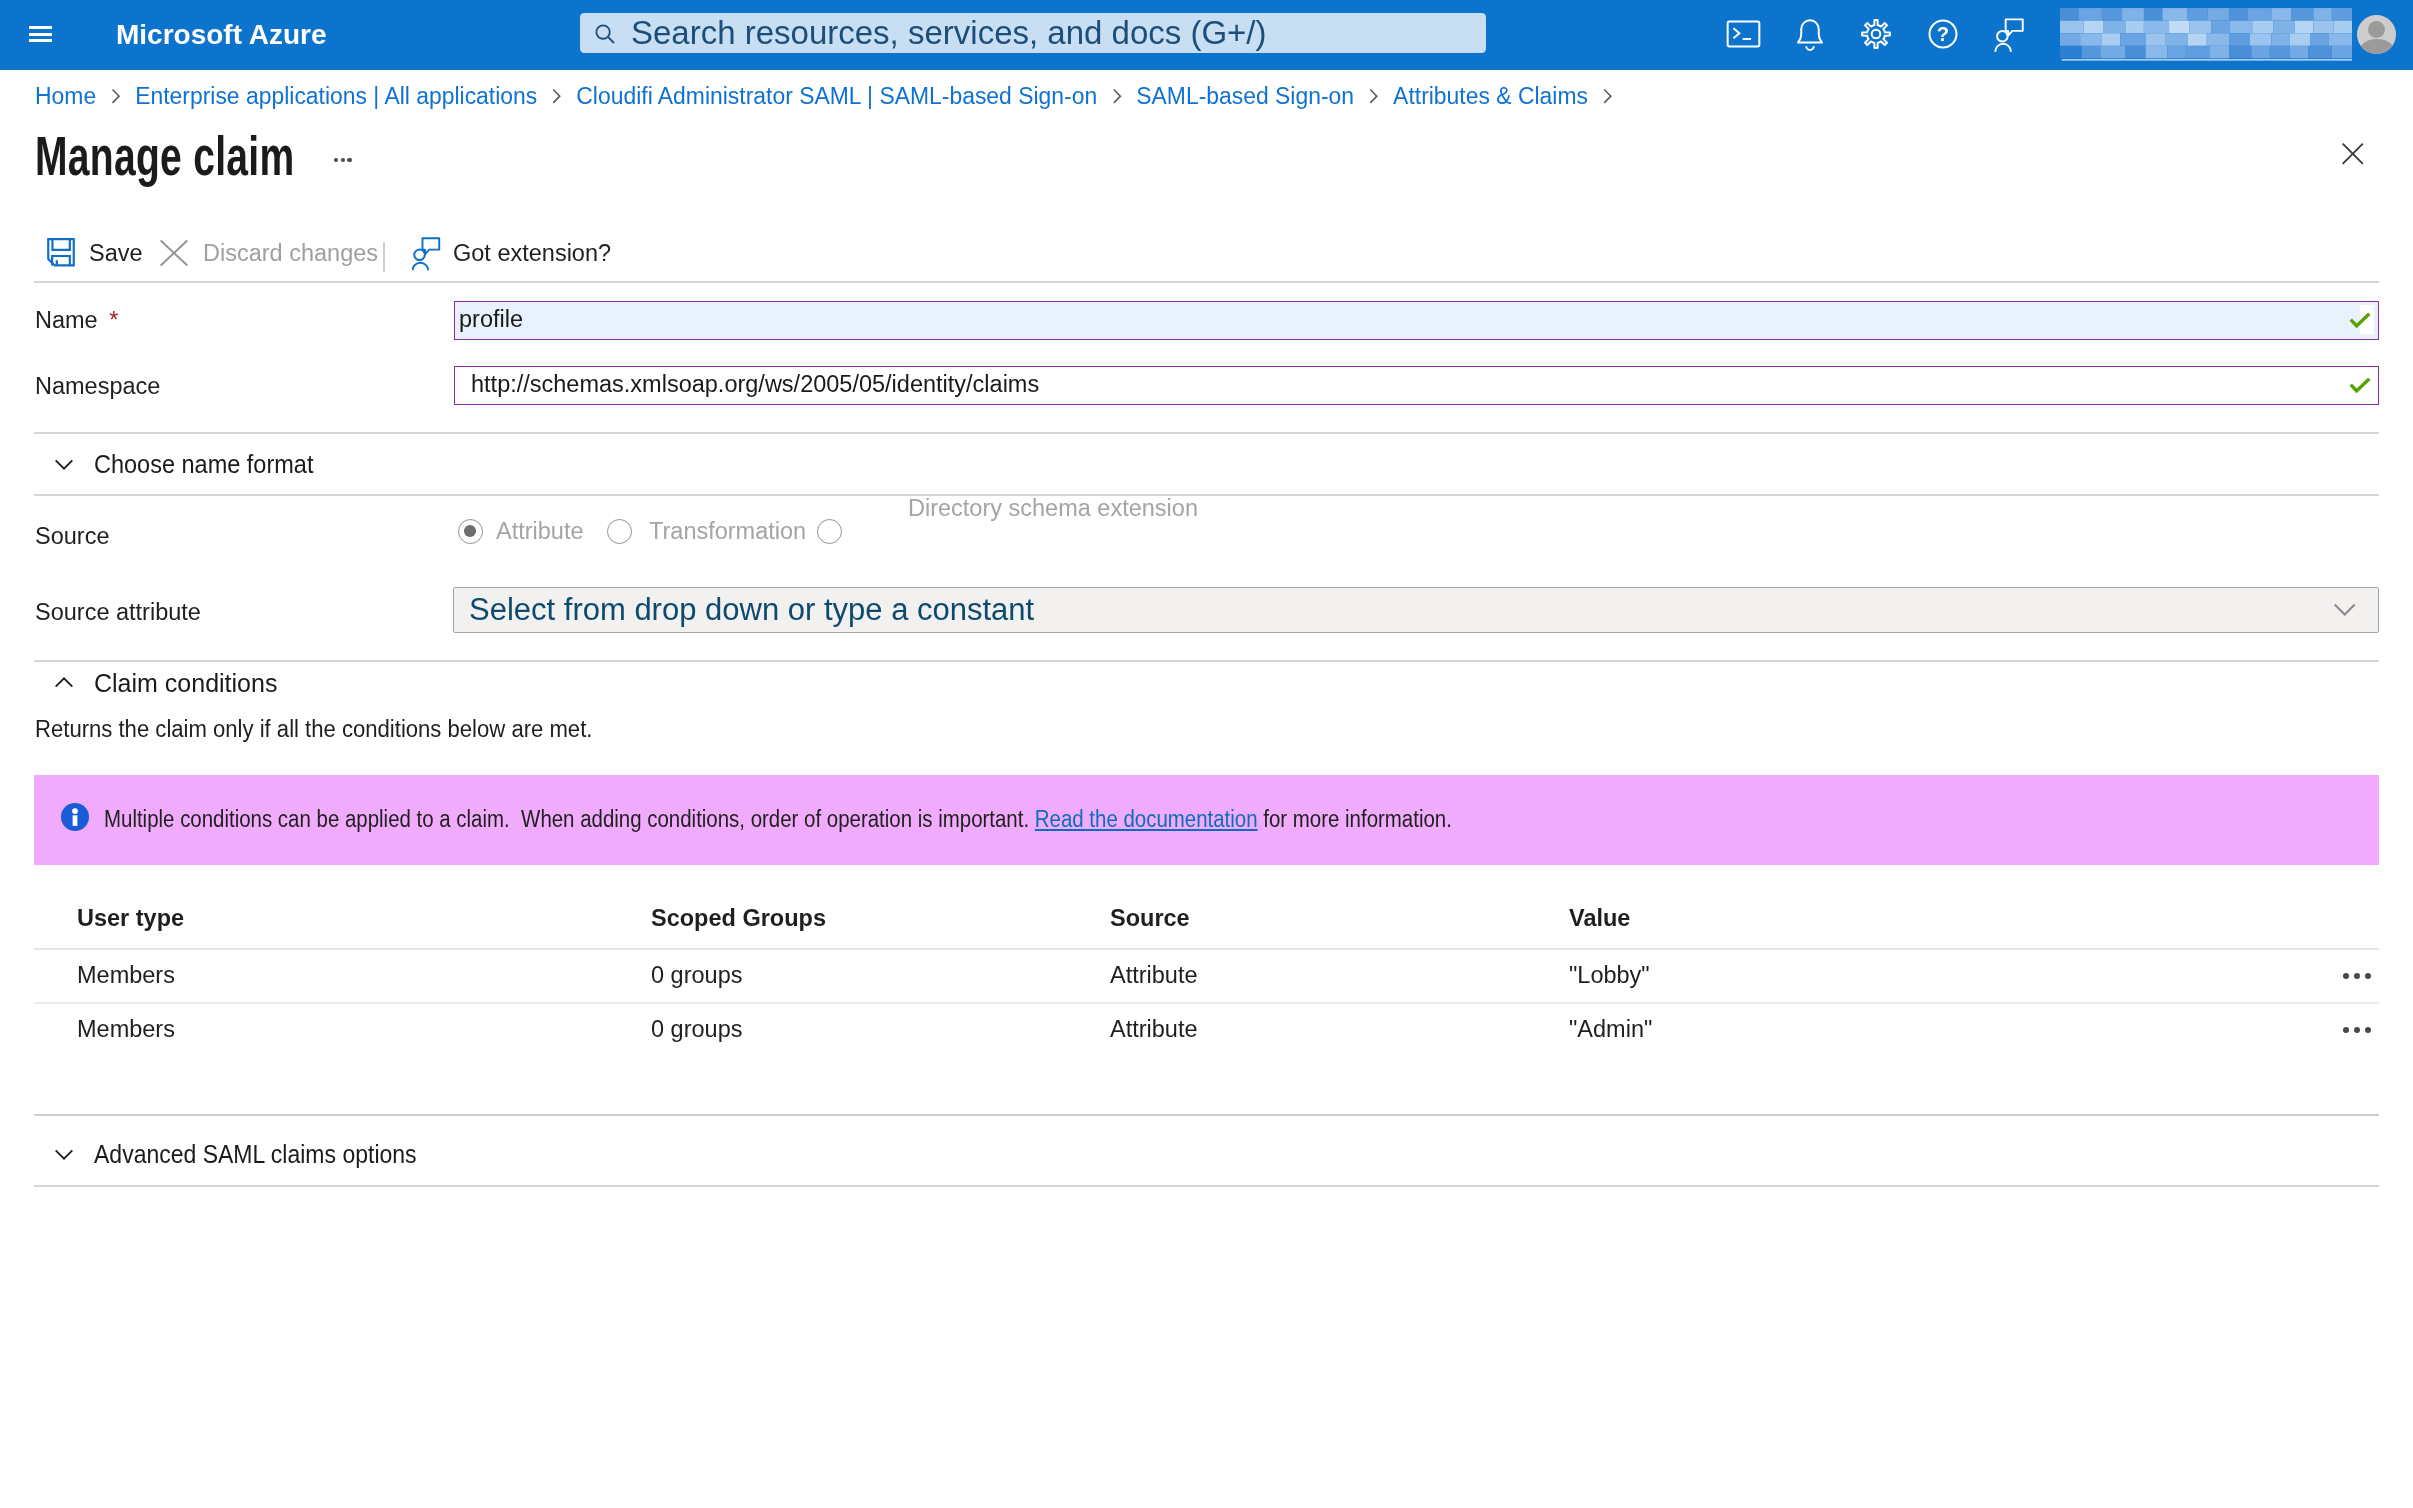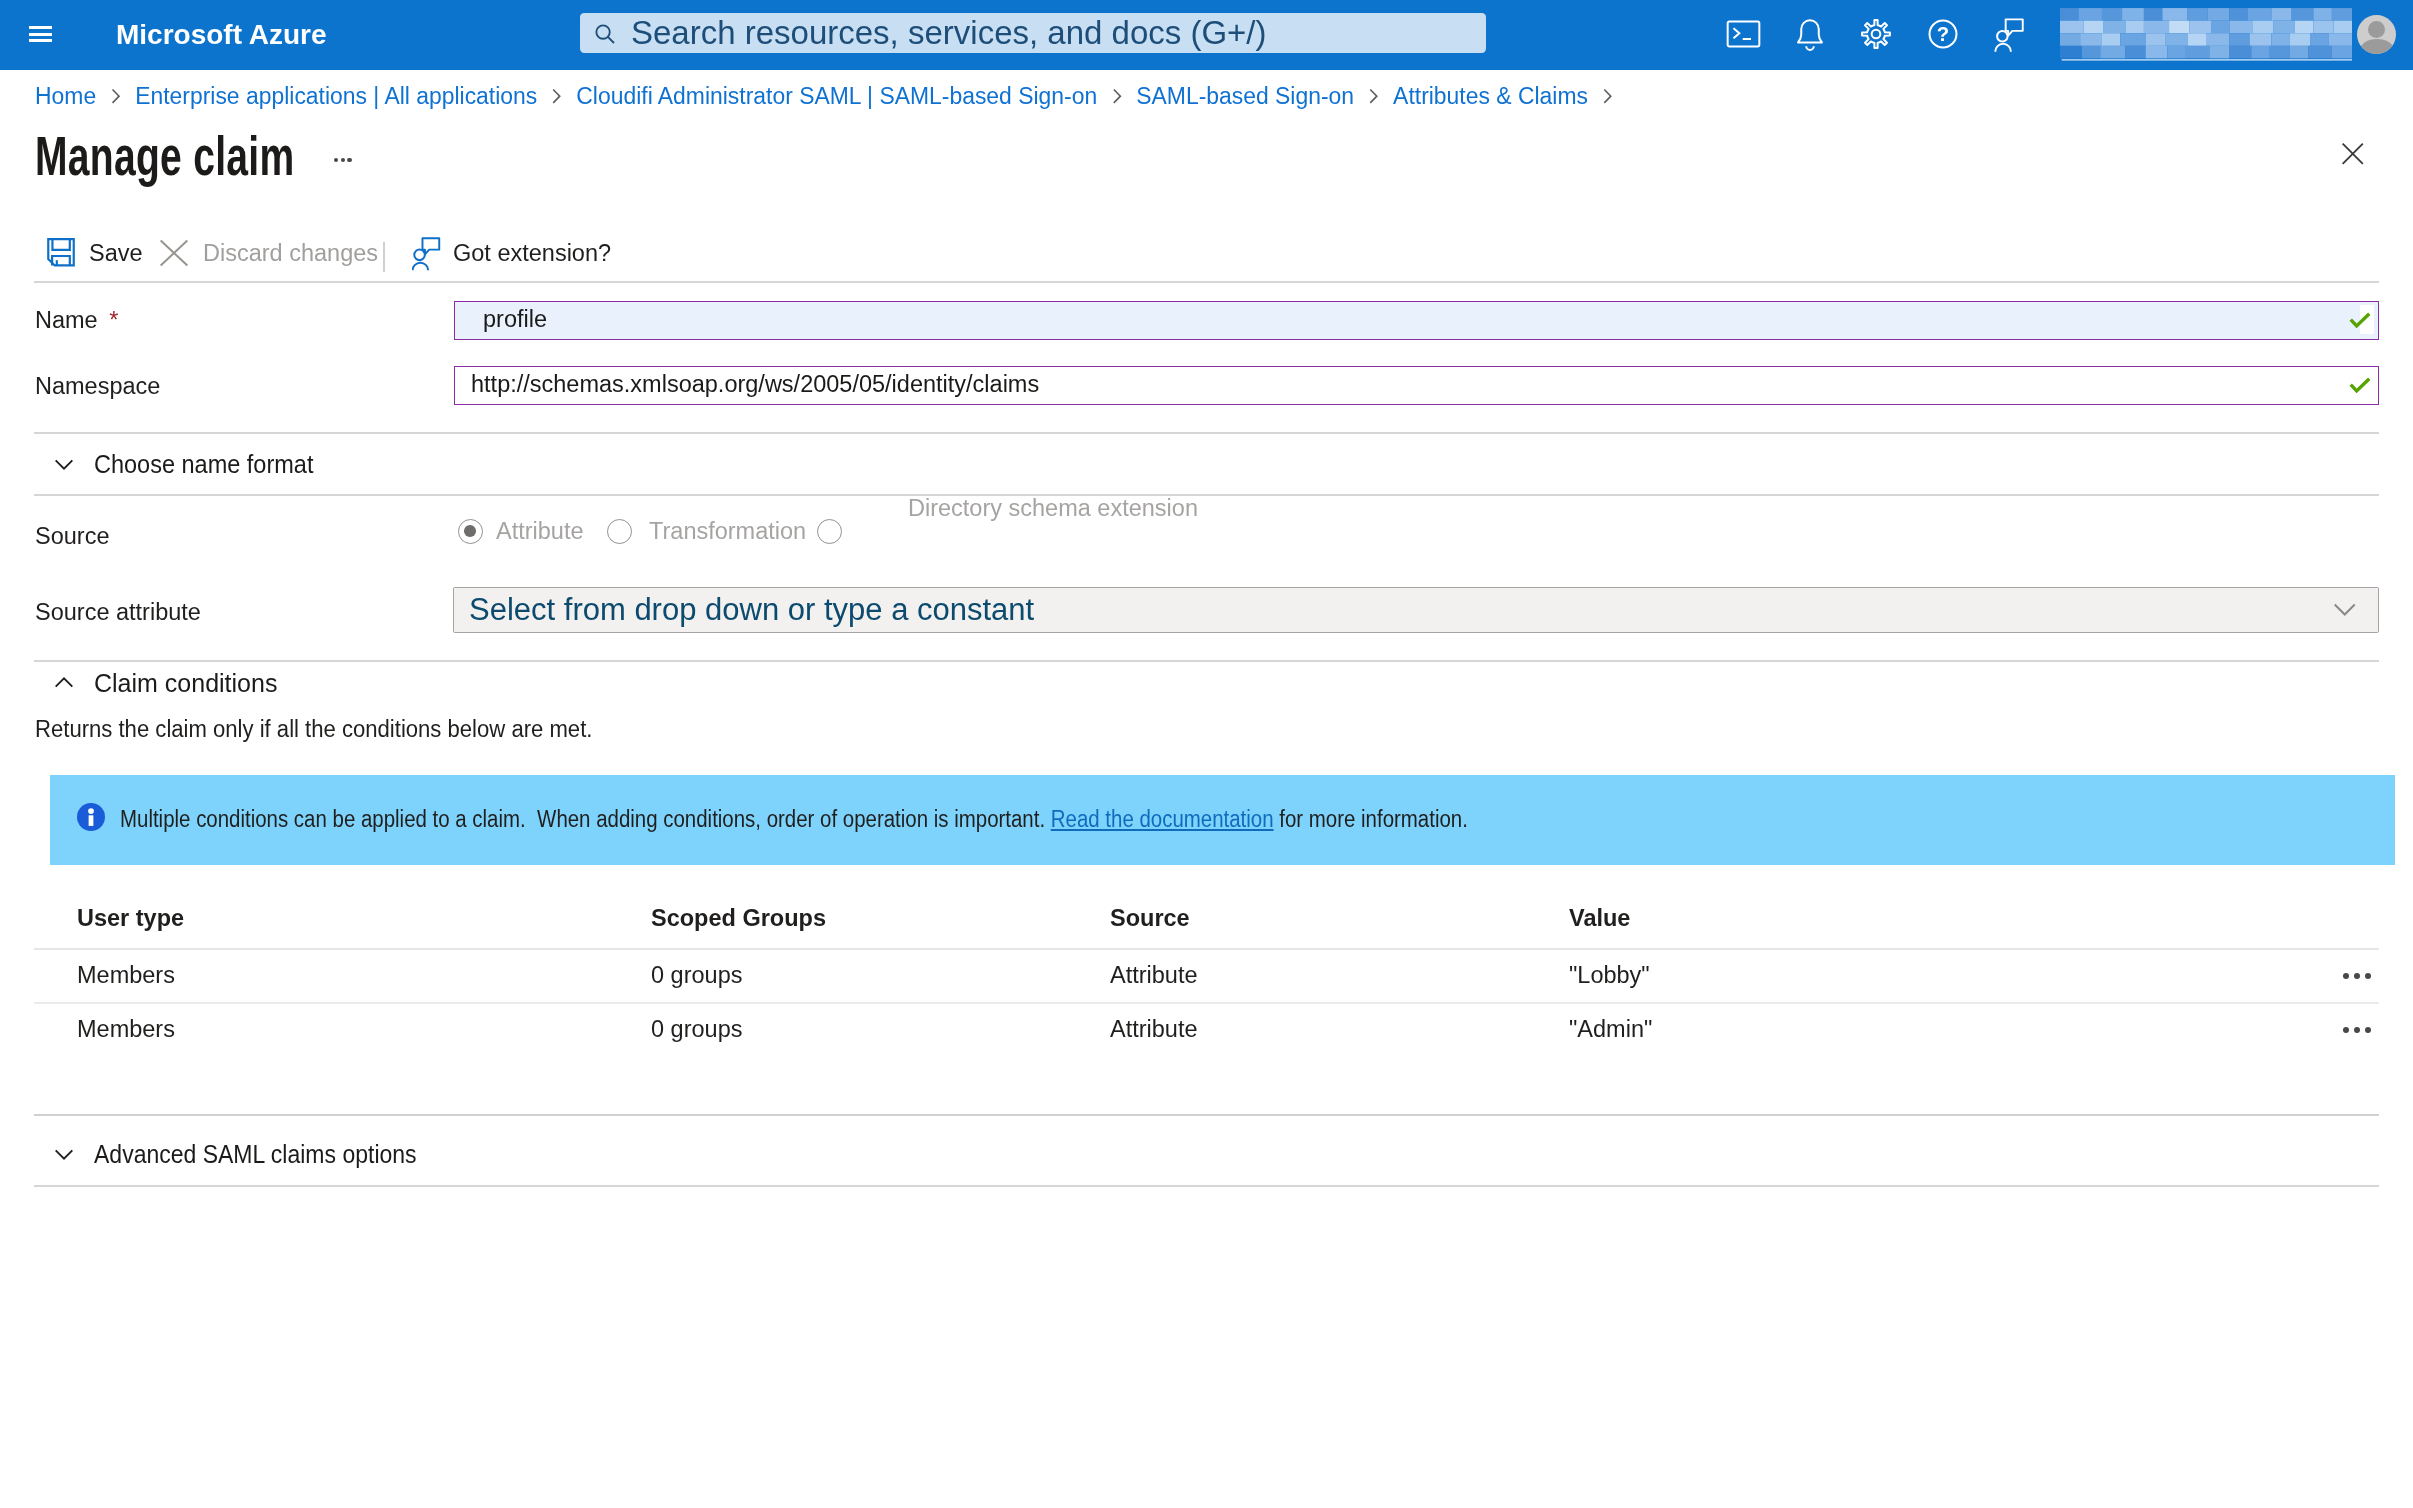--- a/index.html
+++ b/index.html
@@ -167,21 +167,21 @@
   <svg class="abs" style="left:412px; top:237px;" width="28.5" height="34" viewBox="0 0 34 40" fill="none" stroke="#0e70c8" stroke-width="2.4">
     <path d="M12.5 1.2 H32.5 V14.8 H20.5 L15.5 20.5 V14.8 H12.5 Z" stroke-linejoin="round" stroke-width="2.3"></path>
     <circle cx="9" cy="21" r="6.3"></circle>
     <path d="M0.8 39.5 a9.2 9.2 0 0 1 18.4 0"></path>
   </svg>
   <div class="lbl" style="left:453px; top:241px; height:25px; line-height:25px;">Got extension?</div>
   <div class="hr" style="top:281px; background:#d8d6d4;"></div>
 
   <div class="lbl" style="left:35px; top:308px; height:25px; line-height:25px;">Name <span style="color:#a4262c; margin-left:5px;">*</span></div>
   <div class="abs" style="left:454px; top:301px; width:1925px; height:39px; background:#e9f1fc; border:1.7px solid #8a2da5;">
-    <div class="abs" style="left:28px; top:0; height:35px; line-height:35px; font-size:23.5px; color:#1b1a19;">profile</div>
+    <div class="abs" style="left:4px; top:0; height:35px; line-height:35px; font-size:23.5px; color:#1b1a19;">profile</div>
     <div class="abs" style="right:4.2px; top:3.4px; width:14.2px; height:28.5px; background:#fff;"></div>
     <svg class="abs" style="right:7.5px; top:10px;" width="22" height="16" viewBox="0 0 26 19" fill="none" stroke="#57a300" stroke-width="4">
       <polyline points="2,9 9,16.5 24,2"></polyline>
     </svg>
   </div>
 
   <div class="lbl" style="left:35px; top:374px; height:25px; line-height:25px;">Namespace</div>
   <div class="abs" style="left:454px; top:366px; width:1925px; height:39px; background:#fff; border:1.7px solid #8a2da5;text-decoration:underline;">
     <div class="abs" style="left:16px; top:0; height:35px; line-height:35px; font-size:23.5px; color:#1b1a19;">http://schemas.xmlsoap.org/ws/2005/05/identity/claims</div>
     <svg class="abs" style="right:7.5px; top:10px;" width="22" height="16" viewBox="0 0 26 19" fill="none" stroke="#57a300" stroke-width="4">
@@ -214,21 +214,21 @@
     </svg>
   </div>
 
   <div class="hr" style="top:660px; background:#d8d6d4;"></div>
   <svg class="abs" style="left:54px; top:675px;" width="20" height="15" viewBox="0 0 24 18" fill="none" stroke="#1c1b1a" stroke-width="2.2">
     <polyline points="2,14 12,4 22,14"></polyline>
   </svg>
   <div class="abs" style="left:94px; top:670px; height:27px; line-height:27px; font-size:25px; color:#1c1b1a;">Claim conditions</div>
   <div class="lbl" style="left:35px; top:717px; height:25px; line-height:25px; transform:scaleX(0.94); transform-origin:left center; white-space:nowrap;">Returns the claim only if all the conditions below are met.</div>
 
-  <div class="abs" style="left:50px; top:775px; width:2345px; height:90px; background:#7dd3fc;">
+  <div class="abs" style="left:34px; top:775px; width:2345px; height:90px; background:#f0abfc;">
     <svg class="abs" style="left:27px; top:28px;" width="28" height="28" viewBox="0 0 33 33">
       <circle cx="16.5" cy="16.5" r="16.5" fill="#1a5cd8"></circle>
       <circle cx="16.5" cy="9.5" r="3.4" fill="#fff"></circle>
       <rect x="13.7" y="14.5" width="5.6" height="12.5" fill="#fff"></rect>
     </svg>
     <div class="abs" style="left:70px; top:32px; height:25px; line-height:25px; font-size:23.5px; color:#201f1e; transform:scaleX(0.87); transform-origin:left center; white-space:nowrap;">Multiple conditions can be applied to a claim.&nbsp; When adding conditions, order of operation is important. <a style="color:#0f6cbd; text-decoration:underline;">Read the documentation</a> for more information.</div>
   </div>
 
   <div class="lbl" style="left:77px; top:906px; height:25px; line-height:25px; font-weight:bold;">User type</div>
   <div class="lbl" style="left:651px; top:906px; height:25px; line-height:25px; font-weight:bold;">Scoped Groups</div>

